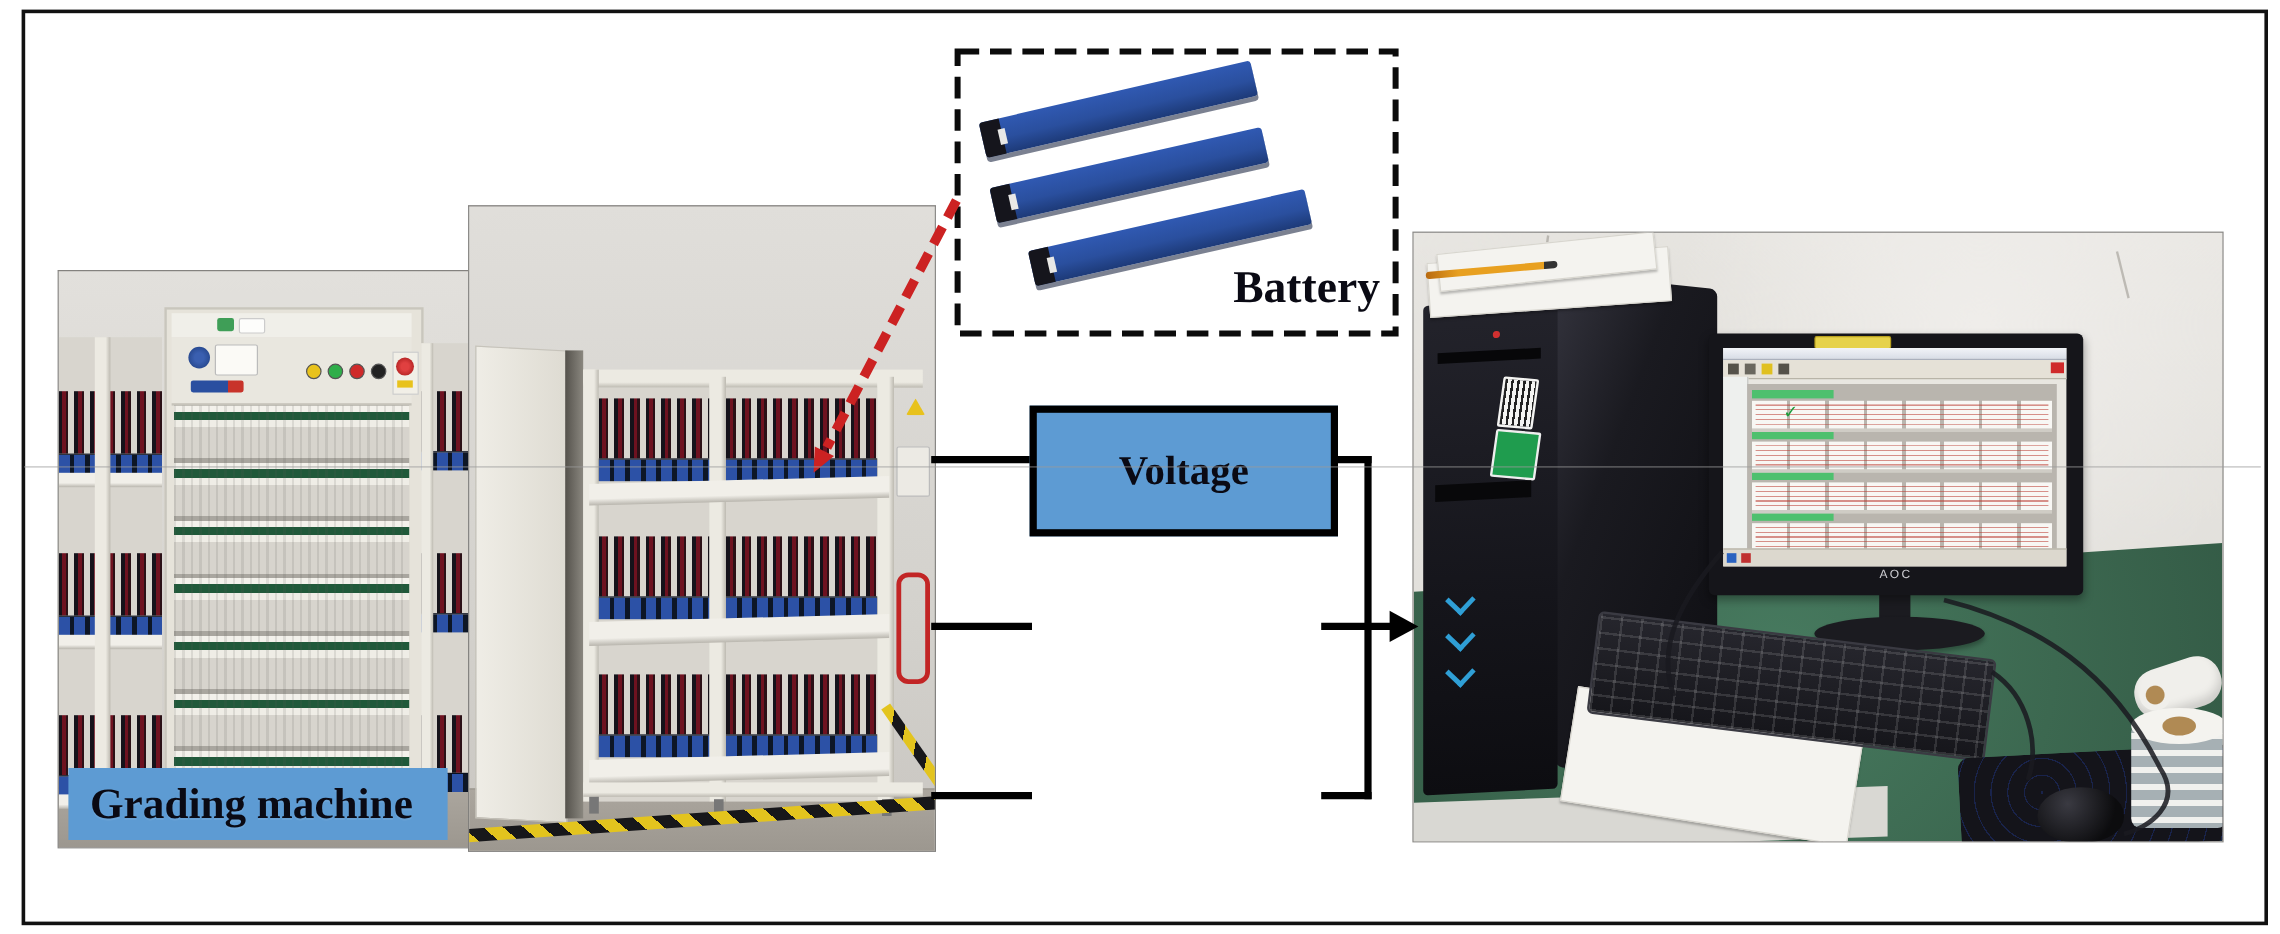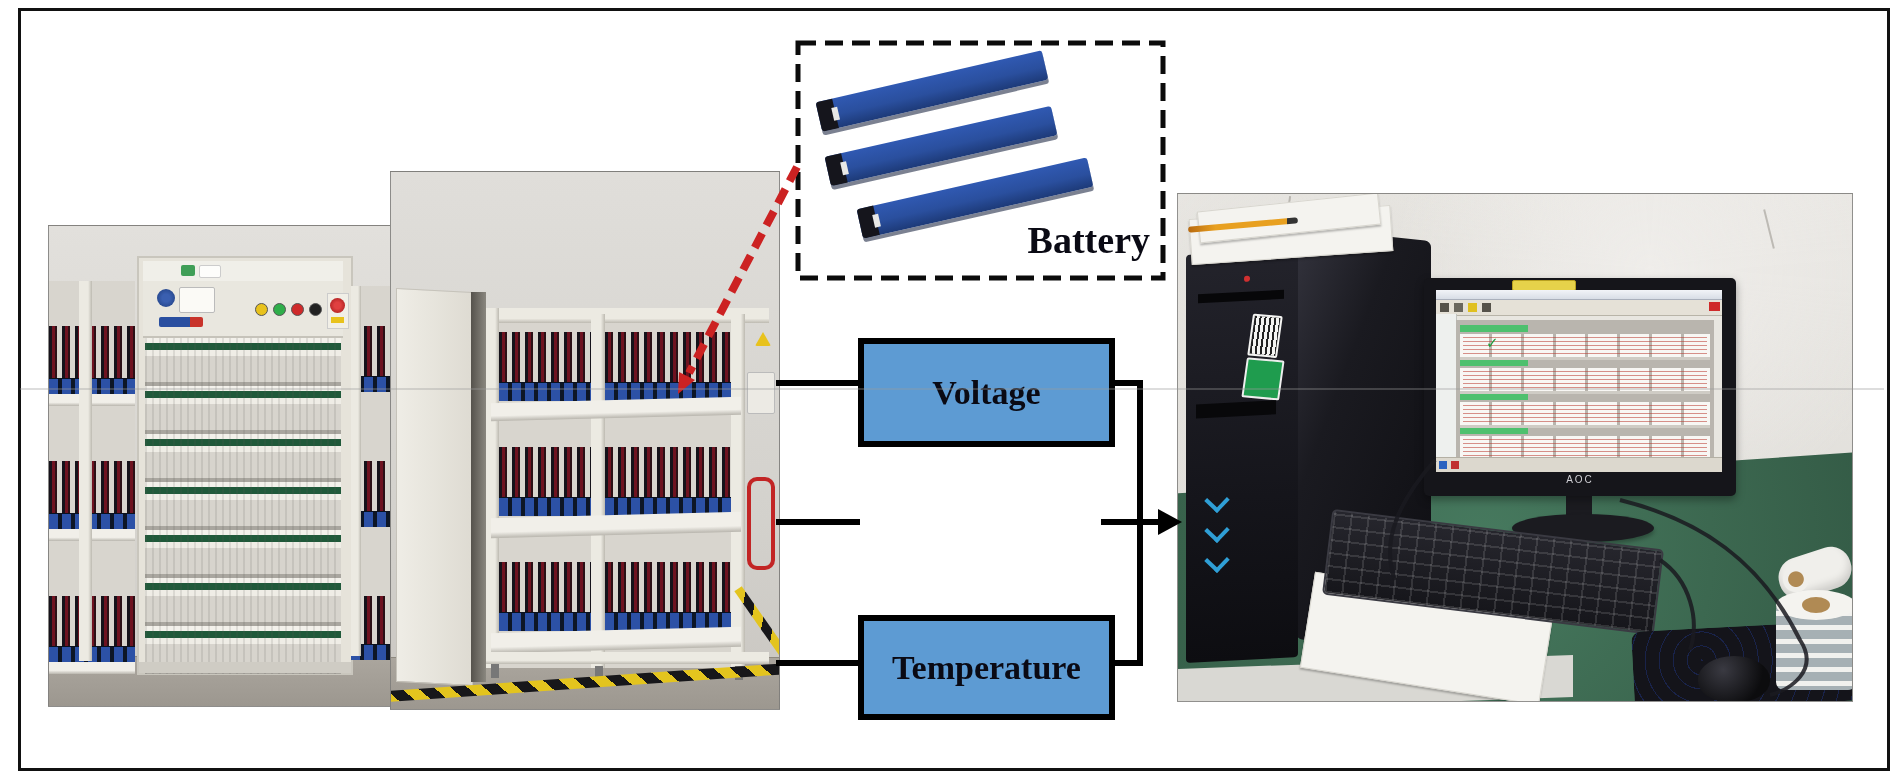--- a/index.html
+++ b/index.html
@@ -284,26 +284,24 @@
   <div class="a" style="left:825px;top:131px;width:232px;height:30px;border-radius:3px;transform:rotate(-12.7deg);background:linear-gradient(180deg,#3059b2 0%,#2a4f9e 55%,#1d3a78 100%);box-shadow:0 4px 0 rgba(15,25,55,0.55);">
     <div class="a" style="left:0;top:0;width:17px;height:30px;background:#15151c;border-radius:3px 0 0 3px;"></div>
     <div class="a" style="left:14px;top:9px;width:6px;height:13px;background:#e8e8e6;"></div>
   </div>
   <div class="a" style="left:857px;top:183px;width:236px;height:30px;border-radius:3px;transform:rotate(-12.7deg);background:linear-gradient(180deg,#3059b2 0%,#2a4f9e 55%,#1d3a78 100%);box-shadow:0 4px 0 rgba(15,25,55,0.55);">
     <div class="a" style="left:0;top:0;width:17px;height:30px;background:#15151c;border-radius:3px 0 0 3px;"></div>
     <div class="a" style="left:14px;top:9px;width:6px;height:13px;background:#e8e8e6;"></div>
   </div>
   <div class="a battery-word">Battery</div>
 
+  <div class="a plabel l-gm">Grading machine</div>
 
   <div class="a flow-box fb-current">
     <span>Voltage</span>
-  </div>
-  <div class="a flow-box fb-temperature">
-    <span>Temperature</span>
   </div>
 
   <div class="a outer-border"></div>
   <svg class="a" style="left:0;top:0;pointer-events:none;" width="1900" height="778" viewBox="0 0 1900 778">
     <line x1="20" y1="389" x2="1884" y2="389" stroke="#9a9a9a" stroke-width="1.5" opacity="0.45"></line>
   </svg>
 
 </div>
 
 </body></html>

